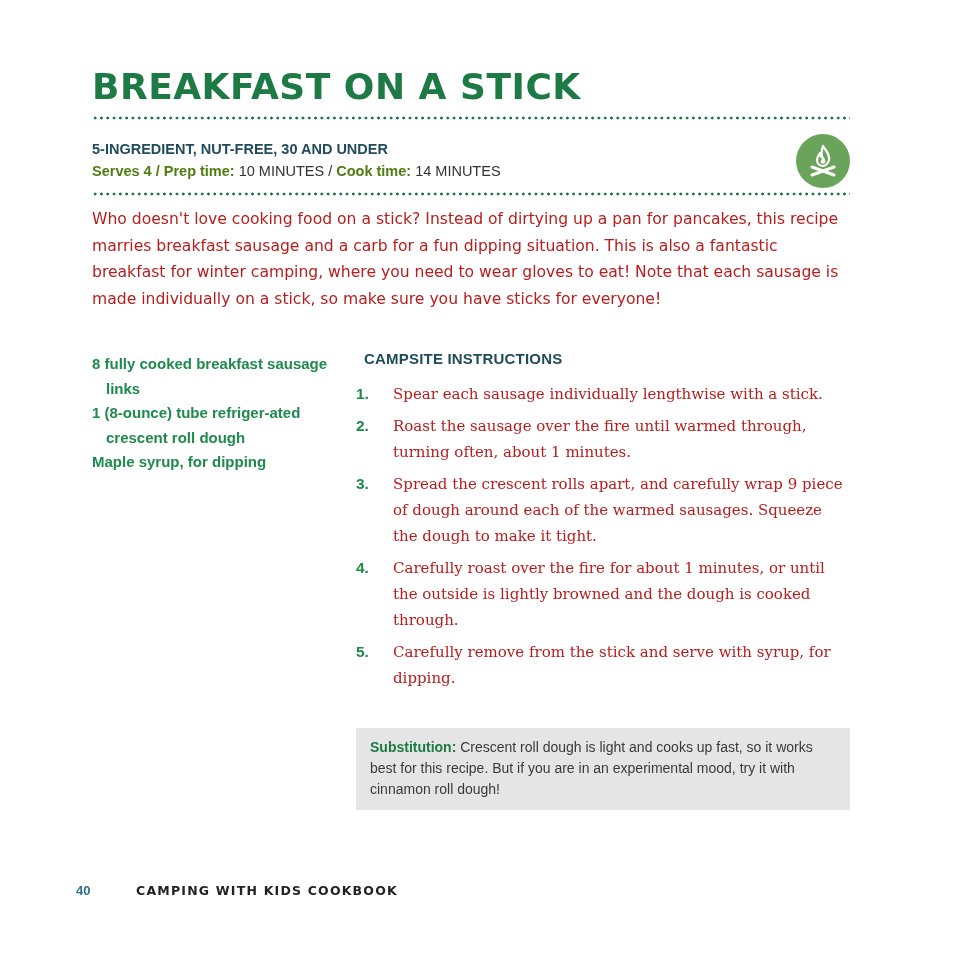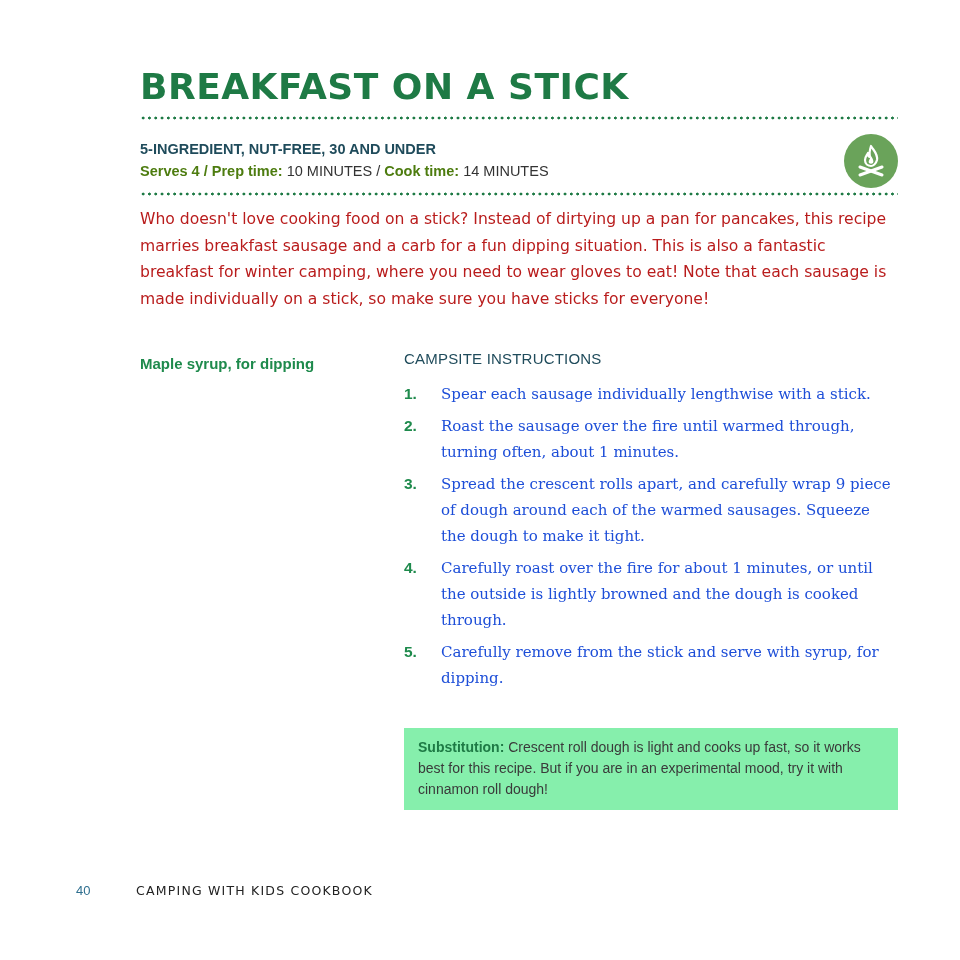--- a/index.html
+++ b/index.html
@@ -1,20 +1,20 @@
 <!DOCTYPE html>
 <html><head>
 <meta charset="utf-8">
 <style>
   html, body { margin: 0; padding: 0; }
   body {
     width: 960px; height: 960px; background: #ffffff; position: relative; overflow: hidden;
     font-family: "Liberation Sans", sans-serif; color: #2b2b2b;
   }
-  .page { position: absolute; left: 92px; top: 0; width: 758px; height: 960px; margin-left: 48px; }
+  .page { position: absolute; left: 92px; top: 0; width: 758px; height: 960px; }
   .title {
     position: absolute; left: 0; top: 66px;
     font-family: "DejaVu Sans", sans-serif; font-weight: bold;
     font-size: 36px; letter-spacing: 0.5px; color: #1e7a45; margin: 0;
   }
   .dots {
     position: absolute; left: 0; width: 758px; height: 4px;
     background-image: radial-gradient(circle, #1e7a45 1.4px, transparent 1.6px);
     background-size: 6.3px 4px; background-repeat: repeat-x;
   }
@@ -34,38 +34,38 @@
   .intro {
     position: absolute; left: 0; top: 206px; width: 758px;
     font-family: "DejaVu Sans", sans-serif; font-size: 15.6px; line-height: 26.5px; color: #b91c1c;
   }
   .ingredients { position: absolute; left: 0; top: 352px; width: 240px; list-style: none; padding: 0; margin: 0; }
   .ingredients li {
     font-size: 15px; line-height: 24.5px; color: #1e8a4c; font-weight: bold;
     padding-left: 14px; text-indent: -14px;
   }
   .instr-head {
-    position: absolute; left: 264px; top: 350px; margin: 0;
-    font-size: 15px; font-weight: normal; color: #1f4b5b; letter-spacing: 0.2px;
+    position: absolute; left: 272px; top: 350px; margin: 0;
+    font-size: 15px; font-weight: bold; color: #1f4b5b; letter-spacing: 0.2px;
   }
   .steps { position: absolute; left: 264px; top: 381px; width: 494px; list-style: none; padding: 0; margin: 0; }
   .steps li { display: flex; margin-bottom: 6px; }
   .steps .num {
     width: 37px; flex: none; font-weight: bold; color: #1e8a4c; font-size: 15.5px; line-height: 26px;
   }
   .steps .txt {
-    font-family: "DejaVu Serif", serif; font-size: 15px; line-height: 26px; color: #1d4ed8;
+    font-family: "DejaVu Serif", serif; font-size: 15px; line-height: 26px; color: #b91c1c;
   }
   .sub-box {
     position: absolute; left: 264px; top: 728px; width: 494px; height: 82px;
-    background: #86efac; box-sizing: border-box; padding: 9px 14px 0 14px;
+    background: #e5e5e5; box-sizing: border-box; padding: 9px 14px 0 14px;
     font-size: 14px; line-height: 21px; color: #3a3a3a;
   }
   .sub-box .lbl { color: #1e7a45; font-weight: bold; }
-  .footer { position: absolute; left: 76px; top: 883px; font-size: 13px; font-weight: normal; text-align: center; }
+  .footer { position: absolute; left: 76px; top: 883px; font-size: 13px; font-weight: bold; text-align: center; }
   .footer .pg { color: #2f6f8f; margin-right: 42px; }
   .footer .book { color: #222; letter-spacing: 1.2px; font-family: "DejaVu Sans", sans-serif; font-size: 12.5px; }
 </style>
 </head>
 <body>
 
 <div class="page">
   <h1 class="title">BREAKFAST ON A STICK</h1>
   <div class="dots top"></div>
   <div class="tags">5-INGREDIENT, NUT-FREE, 30 AND UNDER</div>
@@ -78,20 +78,22 @@
       <path d="M19 14 C21 17 22 19 21 21 C20 22 18 22 17 21 C16 19 18 17 19 14 Z" fill="#fff"></path>
       <line x1="8" y1="25" x2="30" y2="33" stroke="#fff" stroke-width="3" stroke-linecap="round"></line>
       <line x1="30" y1="25" x2="8" y2="33" stroke="#fff" stroke-width="3" stroke-linecap="round"></line>
     </svg>
   </div>
   <div class="dots bottom"></div>
 
   <p class="intro" style="margin:0;">Who doesn't love cooking food on a stick? Instead of dirtying up a pan for pancakes, this recipe marries breakfast sausage and a carb for a fun dipping situation. This is also a fantastic breakfast for winter camping, where you need to wear gloves to eat! Note that each sausage is made individually on a stick, so make sure you have sticks for everyone!</p>
 
   <ul class="ingredients">
+    <li>8 fully cooked breakfast sausage links</li>
+    <li>1 (8-ounce) tube refriger-ated crescent roll dough</li>
     <li>Maple syrup, for dipping</li>
   </ul>
 
   <h2 class="instr-head">CAMPSITE INSTRUCTIONS</h2>
   <ol class="steps">
     <li>
         <span class="num">1.</span>
         <span class="txt">Spear each sausage individually lengthwise with a stick.</span>
       </li>
     <li>

